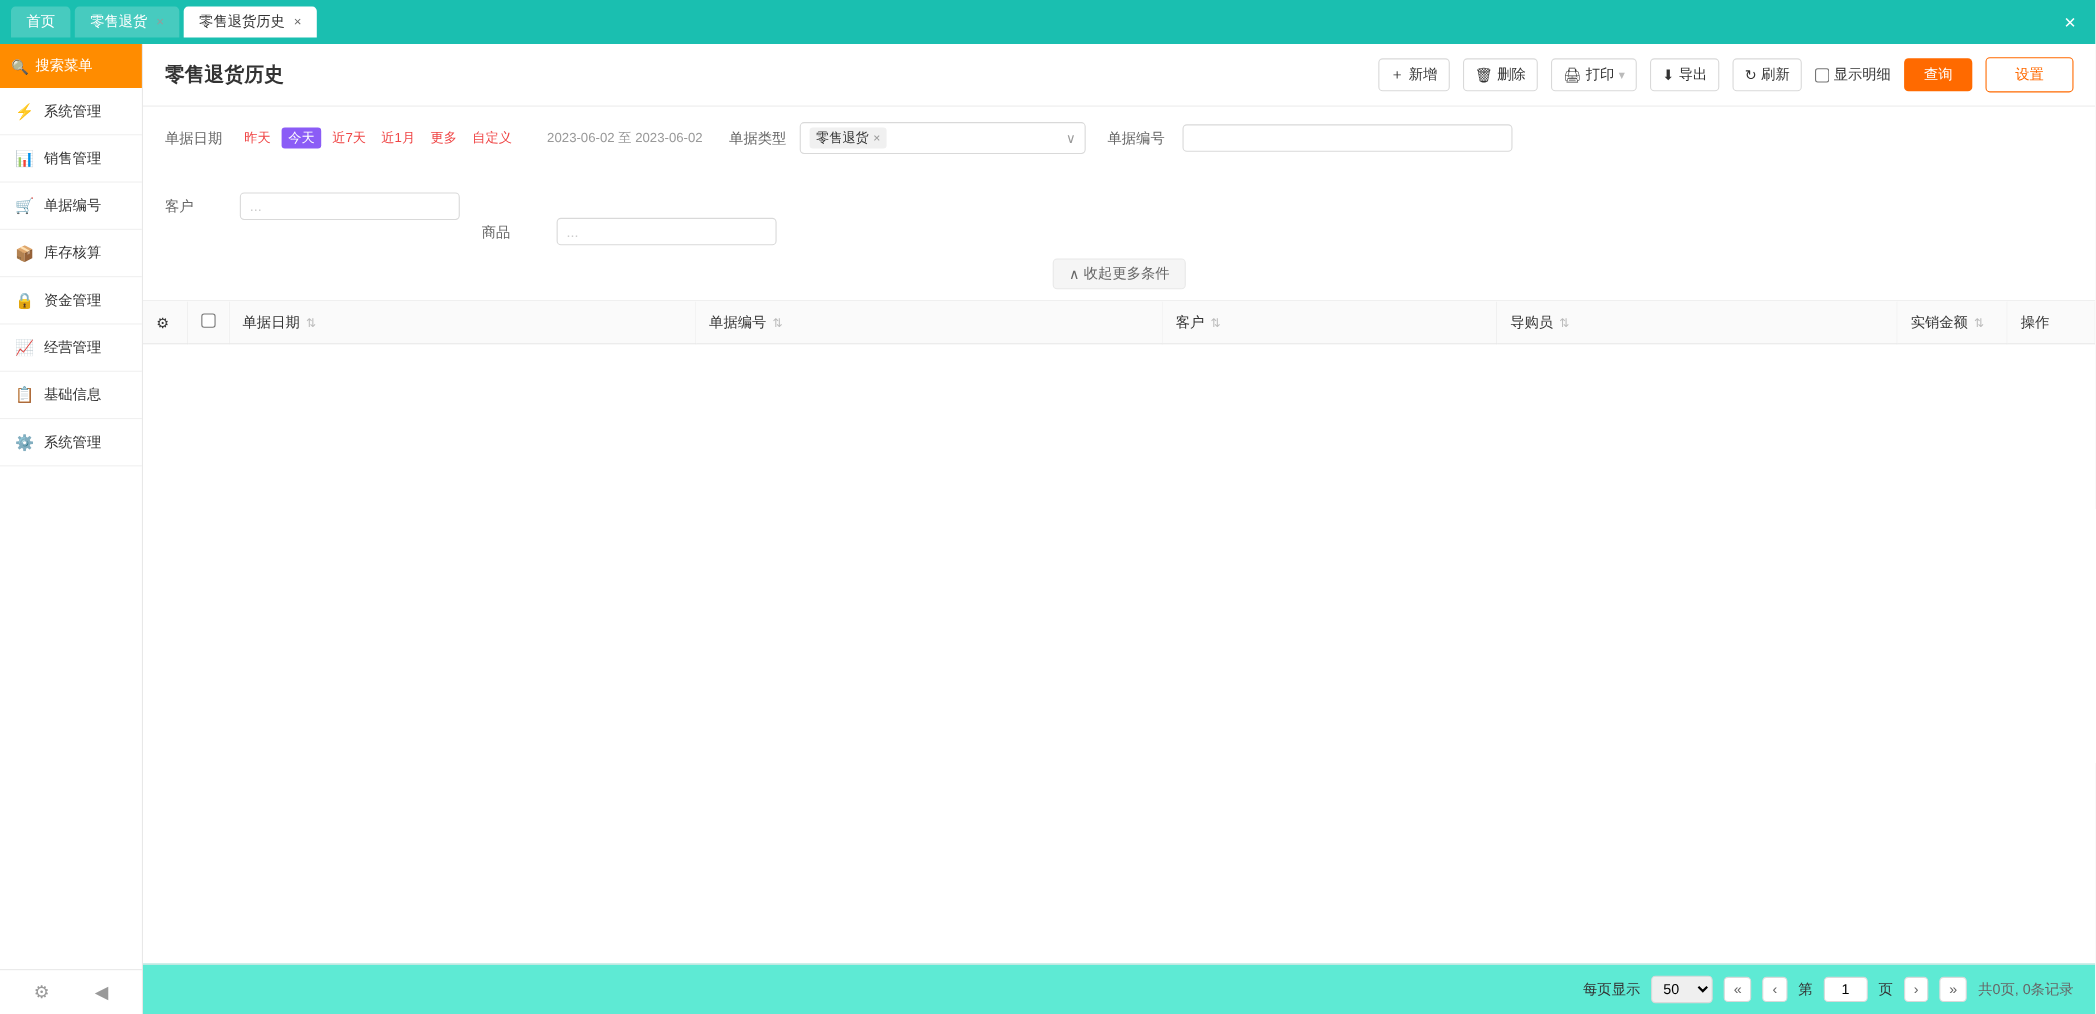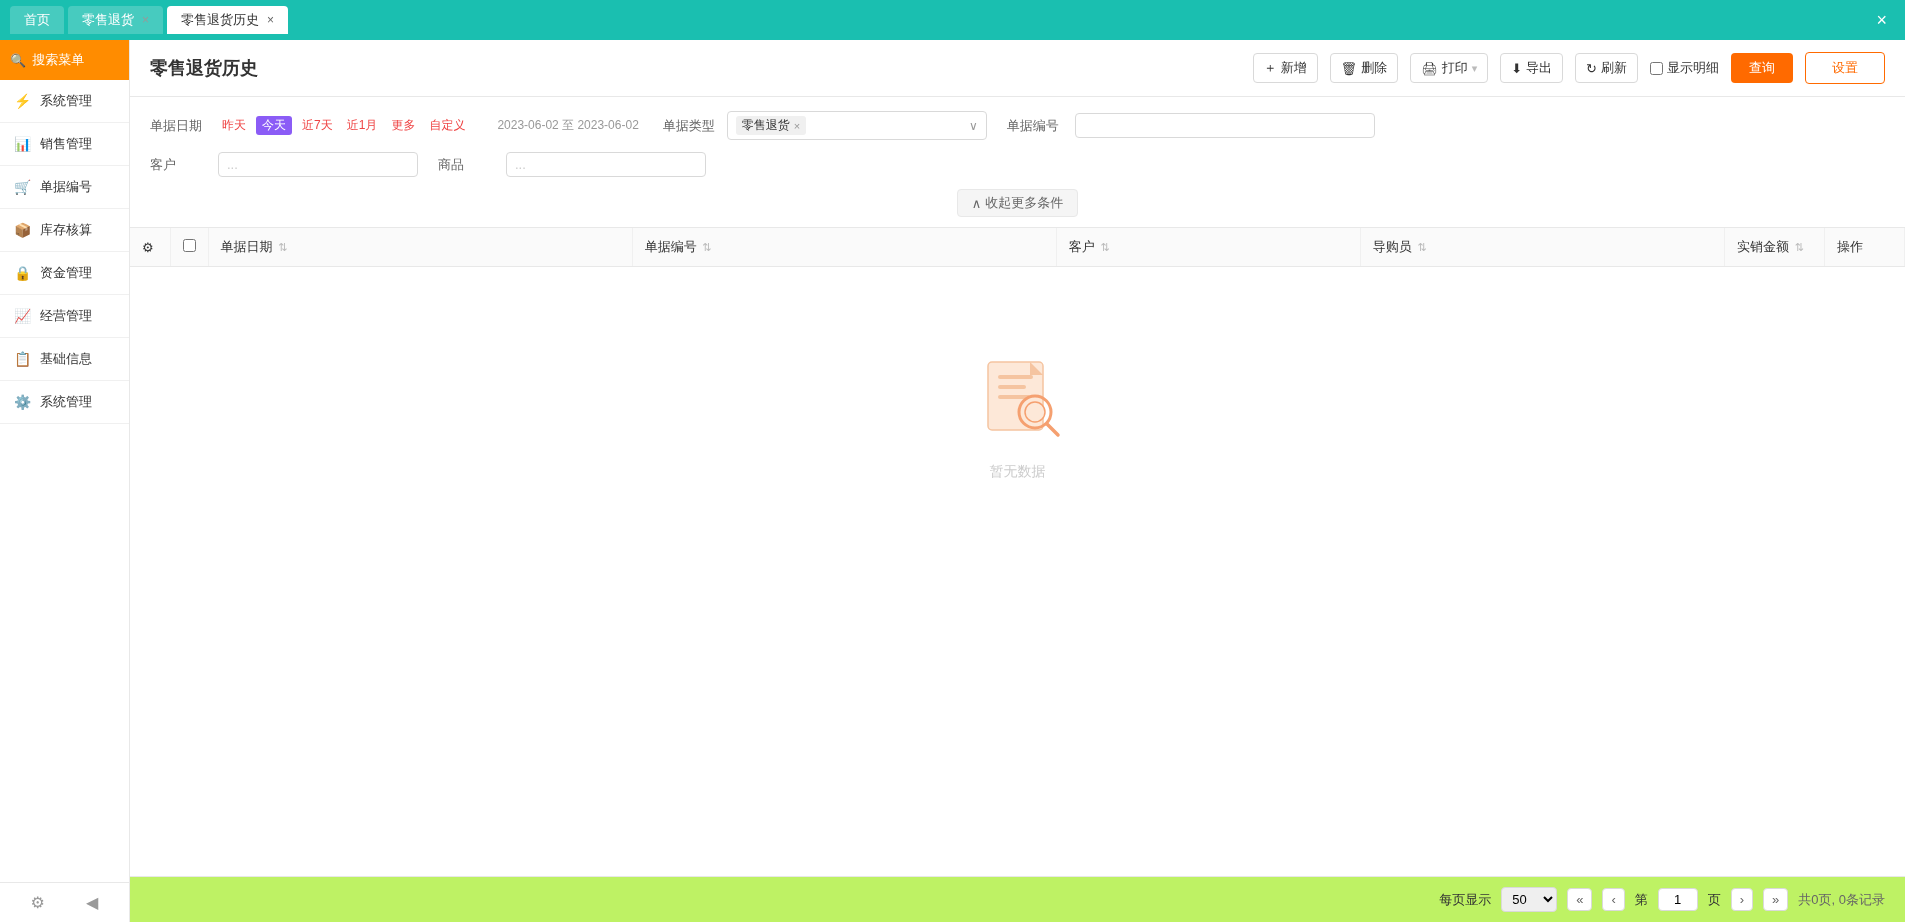--- a/index.html
+++ b/index.html
@@ -124,21 +124,21 @@
       display: flex; flex-direction: column; align-items: center; justify-content: center;
       padding: 80px 0; color: #ccc; font-size: 14px;
     }
     .empty-icon {
       width: 100px; height: 100px; margin-bottom: 16px; position: relative;
     }
     .empty-icon svg { width: 100%; height: 100%; }
 
     
     .pagination-bar {
-      background: #bef264; border-top: 1px solid #e8e8e8; padding: 10px 20px;
+      background: #5eead4; border-top: 1px solid #e8e8e8; padding: 10px 20px;
       display: flex; align-items: center; justify-content: flex-end; gap: 10px;
       font-size: 13px; color: #333; flex-shrink: 0;
     }
     .page-size-select {
       border: 1px solid #d9d9d9; border-radius: 4px; padding: 3px 6px; font-size: 13px;
     }
     .page-nav-btn {
       border: 1px solid #d9d9d9; background: #fff; border-radius: 4px;
       padding: 3px 8px; cursor: pointer; font-size: 13px; color: #666;
     }
@@ -285,21 +285,21 @@
       <div class="filter-row">
 
         <div style="display:flex;align-items:center;gap:8px;">
           <span class="filter-label">客户</span>
           <div class="filter-select">
             <span style="color:#ccc;">...</span>
             <span class="filter-chevron" style="margin-left:120px;"></span>
           </div>
         </div>
 
-        <div style="display:flex;align-items:center;gap:8px;">
+        <div style="display:flex;align-items:center;gap:8px;margin-top:46px;">
           <span class="filter-label">商品</span>
           <div class="filter-select">
             <span style="color:#ccc;">...</span>
             <span class="filter-chevron" style="margin-left:120px;"></span>
           </div>
         </div>
       </div>
 
       <div style="display:flex;justify-content:center;">
         <button class="filter-collapse-btn">
@@ -341,40 +341,20 @@
             </th>
             <th class="th-ops">
               <span>操作</span>
             </th>
           </tr>
         </thead>
         <tbody>
         </tbody>
       </table>
 
-      <div class="empty-state">
-        <div class="empty-icon">
-          <svg viewBox="0 0 100 100" xmlns="http://www.w3.org/2000/svg">
-
-            <rect x="20" y="15" width="55" height="68" rx="4" fill="#fde8d8" stroke="#f5c4a0" stroke-width="1.5"></rect>
-
-            <rect x="30" y="28" width="35" height="4" rx="2" fill="#f5c4a0"></rect>
-            <rect x="30" y="38" width="28" height="4" rx="2" fill="#f5c4a0"></rect>
-            <rect x="30" y="48" width="32" height="4" rx="2" fill="#f5c4a0"></rect>
-
-            <path d="M 62 15 L 75 28 L 62 28 Z" fill="#f5c4a0"></path>
-
-            <circle cx="67" cy="65" r="16" fill="none" stroke="#f5a070" stroke-width="3"></circle>
-            <circle cx="67" cy="65" r="10" fill="#fde8d8" stroke="#f5a070" stroke-width="1.5"></circle>
-
-            <line x1="79" y1="77" x2="90" y2="88" stroke="#f5a070" stroke-width="3.5" stroke-linecap="round"></line>
-          </svg>
-        </div>
-        <span>暂无数据</span>
-      </div>
     </div>
 
     <div class="pagination-bar">
       <span>每页显示</span>
       <select class="page-size-select">
         <option>50</option>
         <option>10</option>
         <option>20</option>
         <option>100</option>
       </select>

